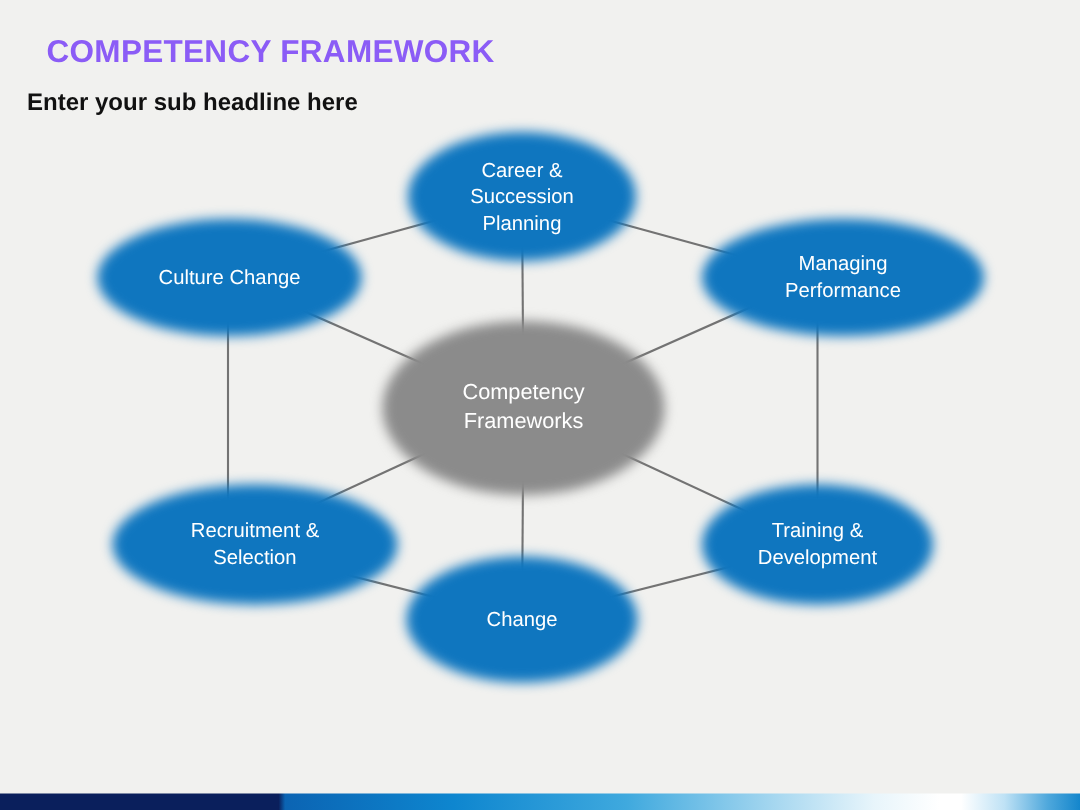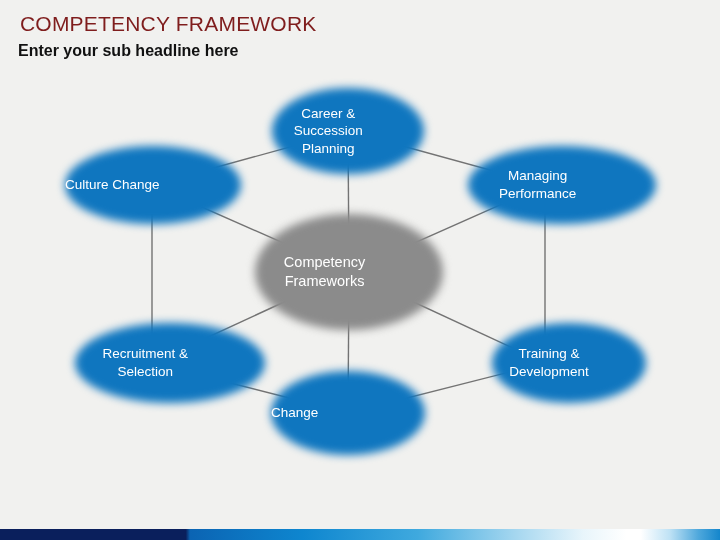--- a/index.html
+++ b/index.html
@@ -5,43 +5,43 @@
   html,body{margin:0;padding:0;background:#ffffff;}
   .slide{
     position:relative;
     width:720px;height:540px;
     background:#f1f1ef;
     overflow:hidden;
     font-family:"Liberation Sans", sans-serif;
   }
   .header{position:absolute;left:18px;top:10px;}
   .title{
-    margin:2px;
+    margin:13px;
     font-size:21px;
-    font-weight:normal;
+    font-weight:bold;
     letter-spacing:0.2px;
-    color:#7f1d1d;
+    color:#8b5cf6;
   }
   .subtitle{
     margin:6px 0 0 0;
     font-size:16px;
     font-weight:bold;
     color:#111111;
   }
   #diagram{position:absolute;inset:0;}
   #diagram svg{position:absolute;left:0;top:0;}
   .node{position:absolute;}
   .blob{
     position:absolute;inset:0;
     border-radius:50%;
     filter:blur(4px);
   }
   .label{
     position:absolute;inset:0;
-    display:flex;align-items:center;justify-content:flex-start;
+    display:flex;align-items:center;justify-content:center;
     text-align:center;
     color:#ffffff;
     font-size:13.5px;
     line-height:1.3;
   }
   .label span{display:inline-block;max-width:74%;}
   .node.center .label{font-size:14.5px;}
   .footer-bar{
     position:absolute;left:0;right:0;bottom:0;height:11px;
     background:linear-gradient(to right,
@@ -91,21 +91,21 @@
         <div class="label">
           <span>Career &amp; Succession Planning</span>
         </div>
       </div>
       <div class="node" style="left: 468px; top: 146px; width: 154px; height: 78px; padding-left: 34px;">
         <div class="blob" style="background: rgb(15, 118, 191);"></div>
         <div class="label">
           <span>Managing Performance</span>
         </div>
       </div>
-      <div class="node" style="left: 468px; top: 323px; width: 154px; height: 80px; margin-left: 24px;">
+      <div class="node" style="left: 468px; top: 323px; width: 154px; height: 80px;">
         <div class="blob" style="background: rgb(15, 118, 191);"></div>
         <div class="label">
           <span>Training &amp; Development</span>
         </div>
       </div>
       <div class="node" style="left: 271px; top: 371px; width: 154px; height: 84px;">
         <div class="blob" style="background: rgb(15, 118, 191);"></div>
         <div class="label">
           <span>Change</span>
         </div>

